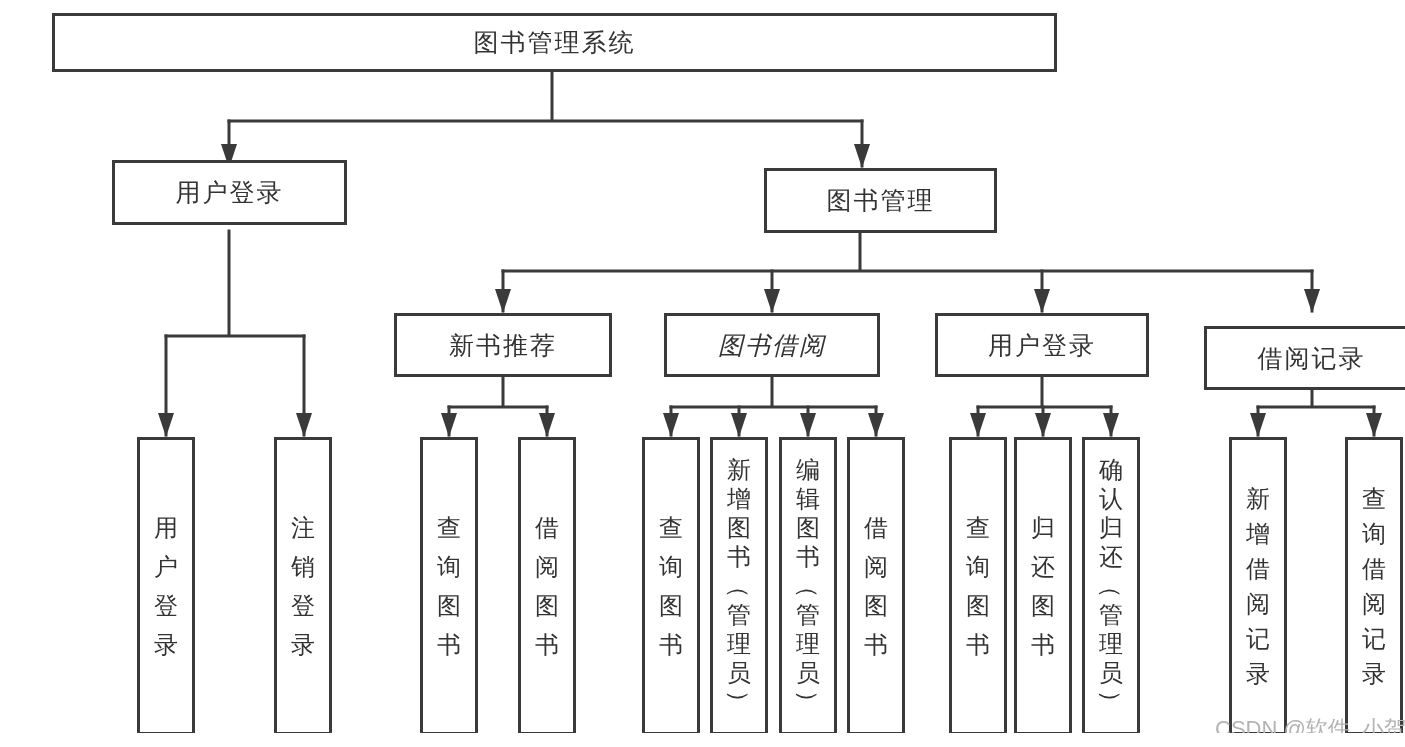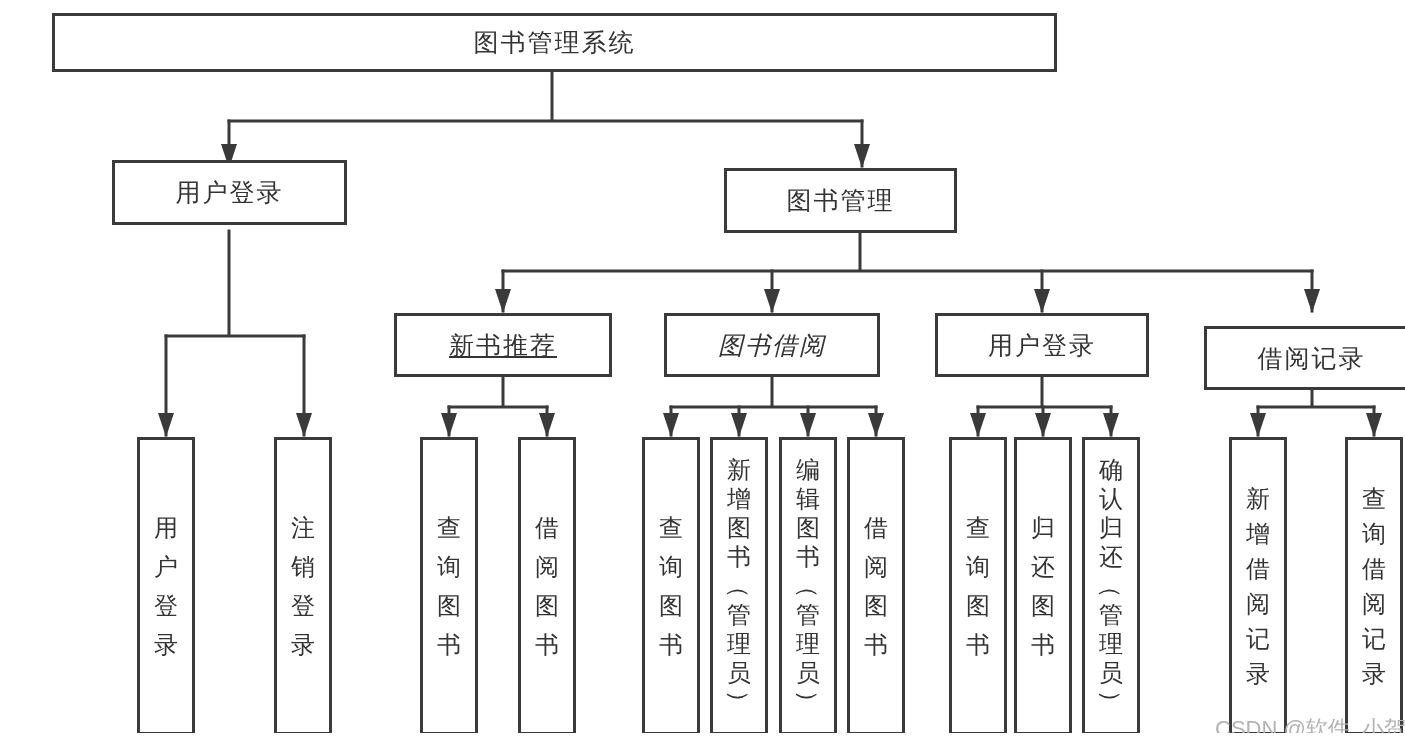--- a/index.html
+++ b/index.html
@@ -39,22 +39,22 @@
     display:flex;flex-direction:column;
     align-items:center;justify-content:center;
     width:100%;height:100%;
   }
   .vchar{font-size:24px;line-height:26px;color:var(--text);}
   .vchar.paren{transform:rotate(90deg);}
 
   
   #n-root {left:20px;  top:13px;  width:1005px;height:59px;}
   #n-user {left:80px;  top:160px; width:235px; height:65px;}
-  #n-mgmt {left:692px; top:168px; width:233px; height:65px;}
-  #n-l3a  {left:362px; top:313px; width:218px; height:64px;text-decoration:underline;}
+  #n-mgmt {left:732px; top:168px; width:233px; height:65px;}
+  #n-l3a  {left:362px; top:313px; width:218px; height:64px;}
   #n-l3b  {left:632px; top:313px; width:216px; height:64px;font-style:italic;}
   #n-l3c  {left:903px; top:313px; width:214px; height:64px;}
   #n-l3d  {left:1172px;top:326px; width:215px; height:64px;align-items:center;}
   #lf1 {left:105px;} #lf2 {left:242px;}
   #lf3 {left:388px;} #lf4 {left:486px;}
   #lf5 {left:610px;} #lf6 {left:678px;} #lf7 {left:747px;} #lf8 {left:815px;}
   #lf9 {left:917px;} #lf10{left:982px;} #lf11{left:1050px;}
   #lf12{left:1197px;} #lf13{left:1313px;}
 
   .watermark{

